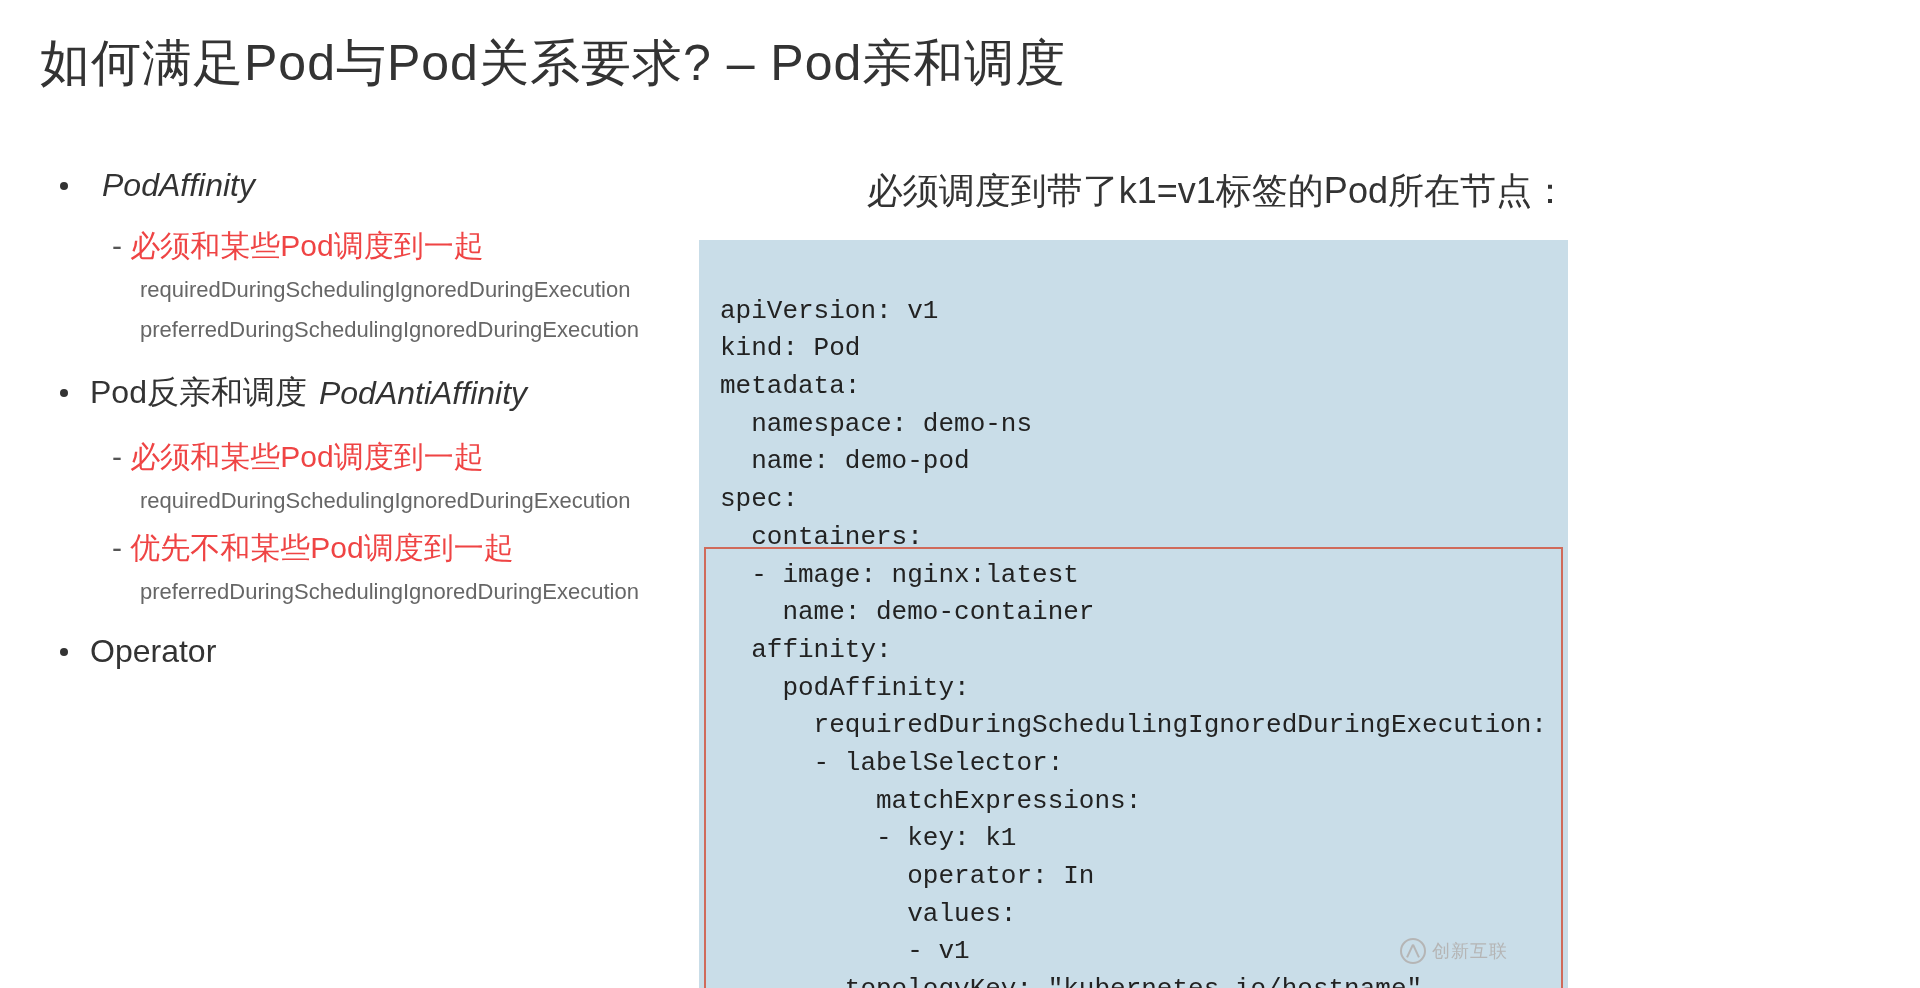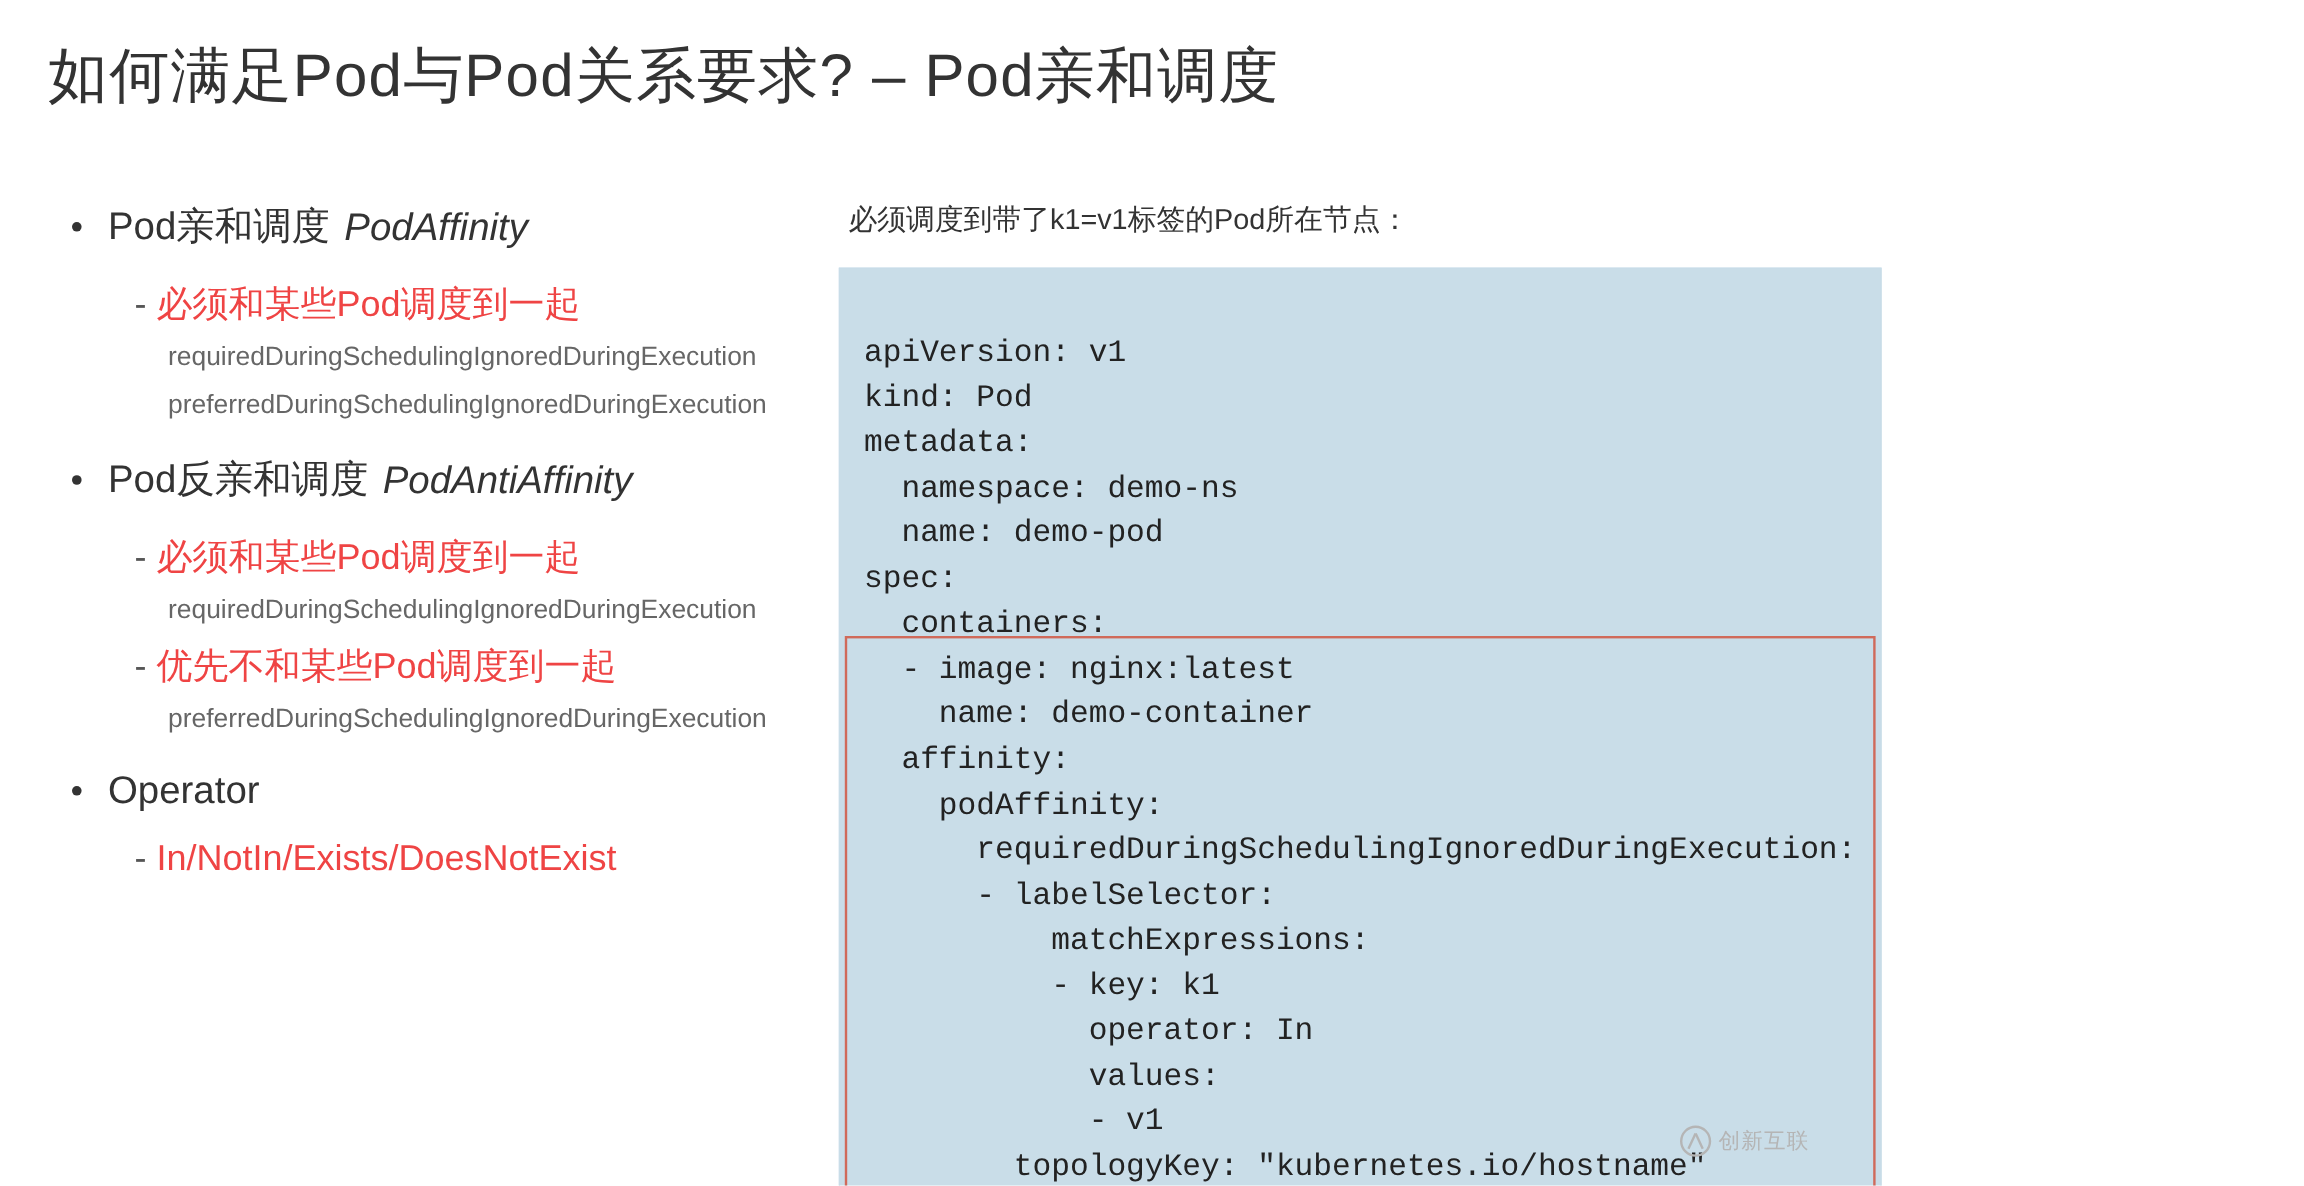--- a/index.html
+++ b/index.html
@@ -86,23 +86,24 @@
     margin-right: 0;
   }
   .desc {
     display: block;
     margin-top: 10px;
     font-size: 22px;
     color: #666;
     padding-left: 0px;
   }
   .subtitle {
-    font-size: 24px;
+    font-size: 36px;
     color: #333;
     margin: 0 0 24px 8px;
+    text-align: right;
   }
   .code-block {
     background: #c9dde8;
     border: 1px solid #c9dde8;
     padding: 14px 20px 10px 20px;
     font-family: "Menlo", "Consolas", "Courier New", monospace;
     font-size: 26px;
     line-height: 1.45;
     color: #222;
     white-space: pre;
@@ -155,21 +156,20 @@
   <div class="title">如何满足Pod与Pod关系要求?   – Pod亲和调度</div>
 
   <div class="content">
 
     <div class="left-col">
       <ul class="bullets">
 
         <li>
           <div class="row">
             <span class="dot"></span>
-            <span>Pod亲和调度</span>
             <span class="italic">PodAffinity</span>
           </div>
           <ul class="sub">
             <li>
               <div class="srow">必须和某些Pod调度到一起</div>
               <span class="desc">requiredDuringSchedulingIgnoredDuringExecution</span>
             </li>
             <li>
               <span class="desc">preferredDuringSchedulingIgnoredDuringExecution</span>
             </li>
@@ -192,25 +192,20 @@
               <span class="desc">preferredDuringSchedulingIgnoredDuringExecution</span>
             </li>
           </ul>
         </li>
 
         <li>
           <div class="row">
             <span class="dot"></span>
             <span>Operator</span>
           </div>
-          <ul class="sub">
-            <li>
-              <div class="srow">In/NotIn/Exists/DoesNotExist</div>
-            </li>
-          </ul>
         </li>
 
       </ul>
     </div>
 
     <div class="right-col">
       <div class="subtitle">必须调度到带了k1=v1标签的Pod所在节点：</div>
       <div class="code-block">
 <span>apiVersion: v1
 kind: Pod

